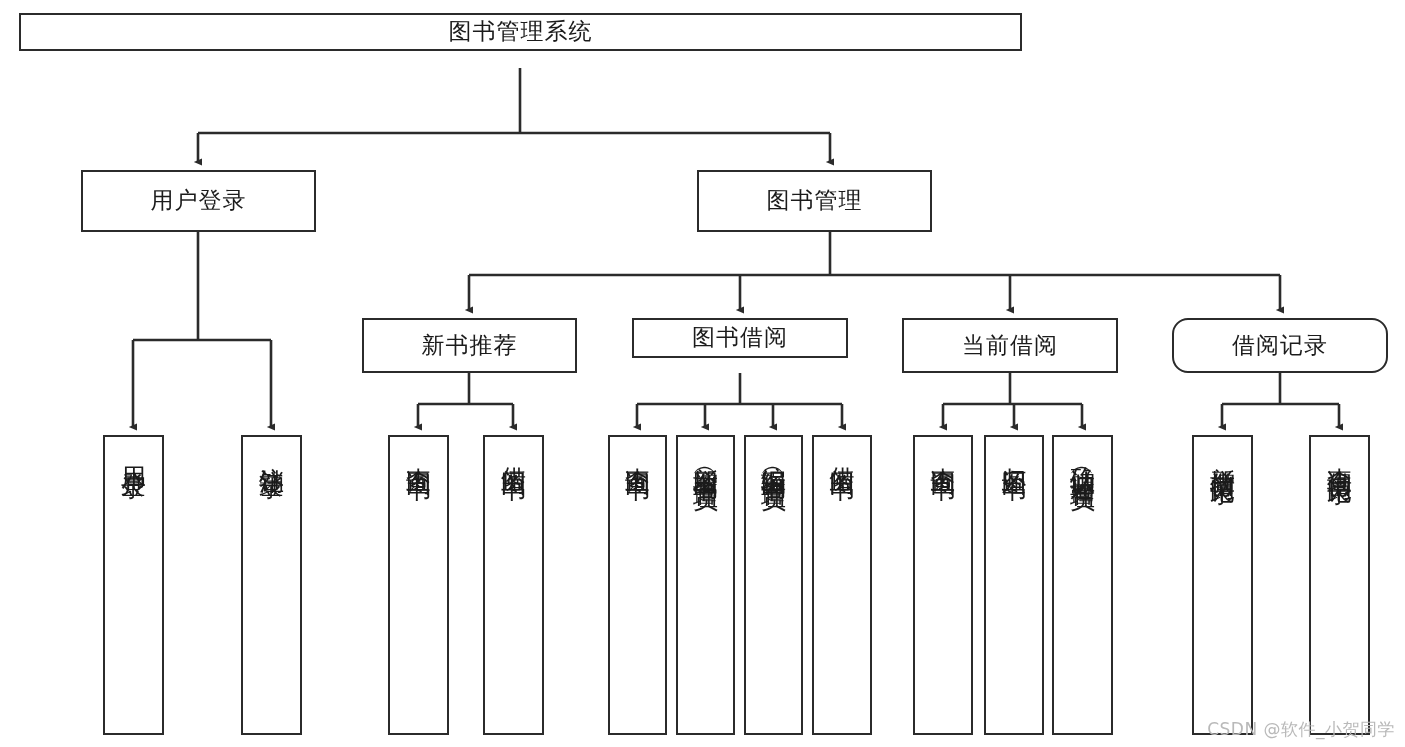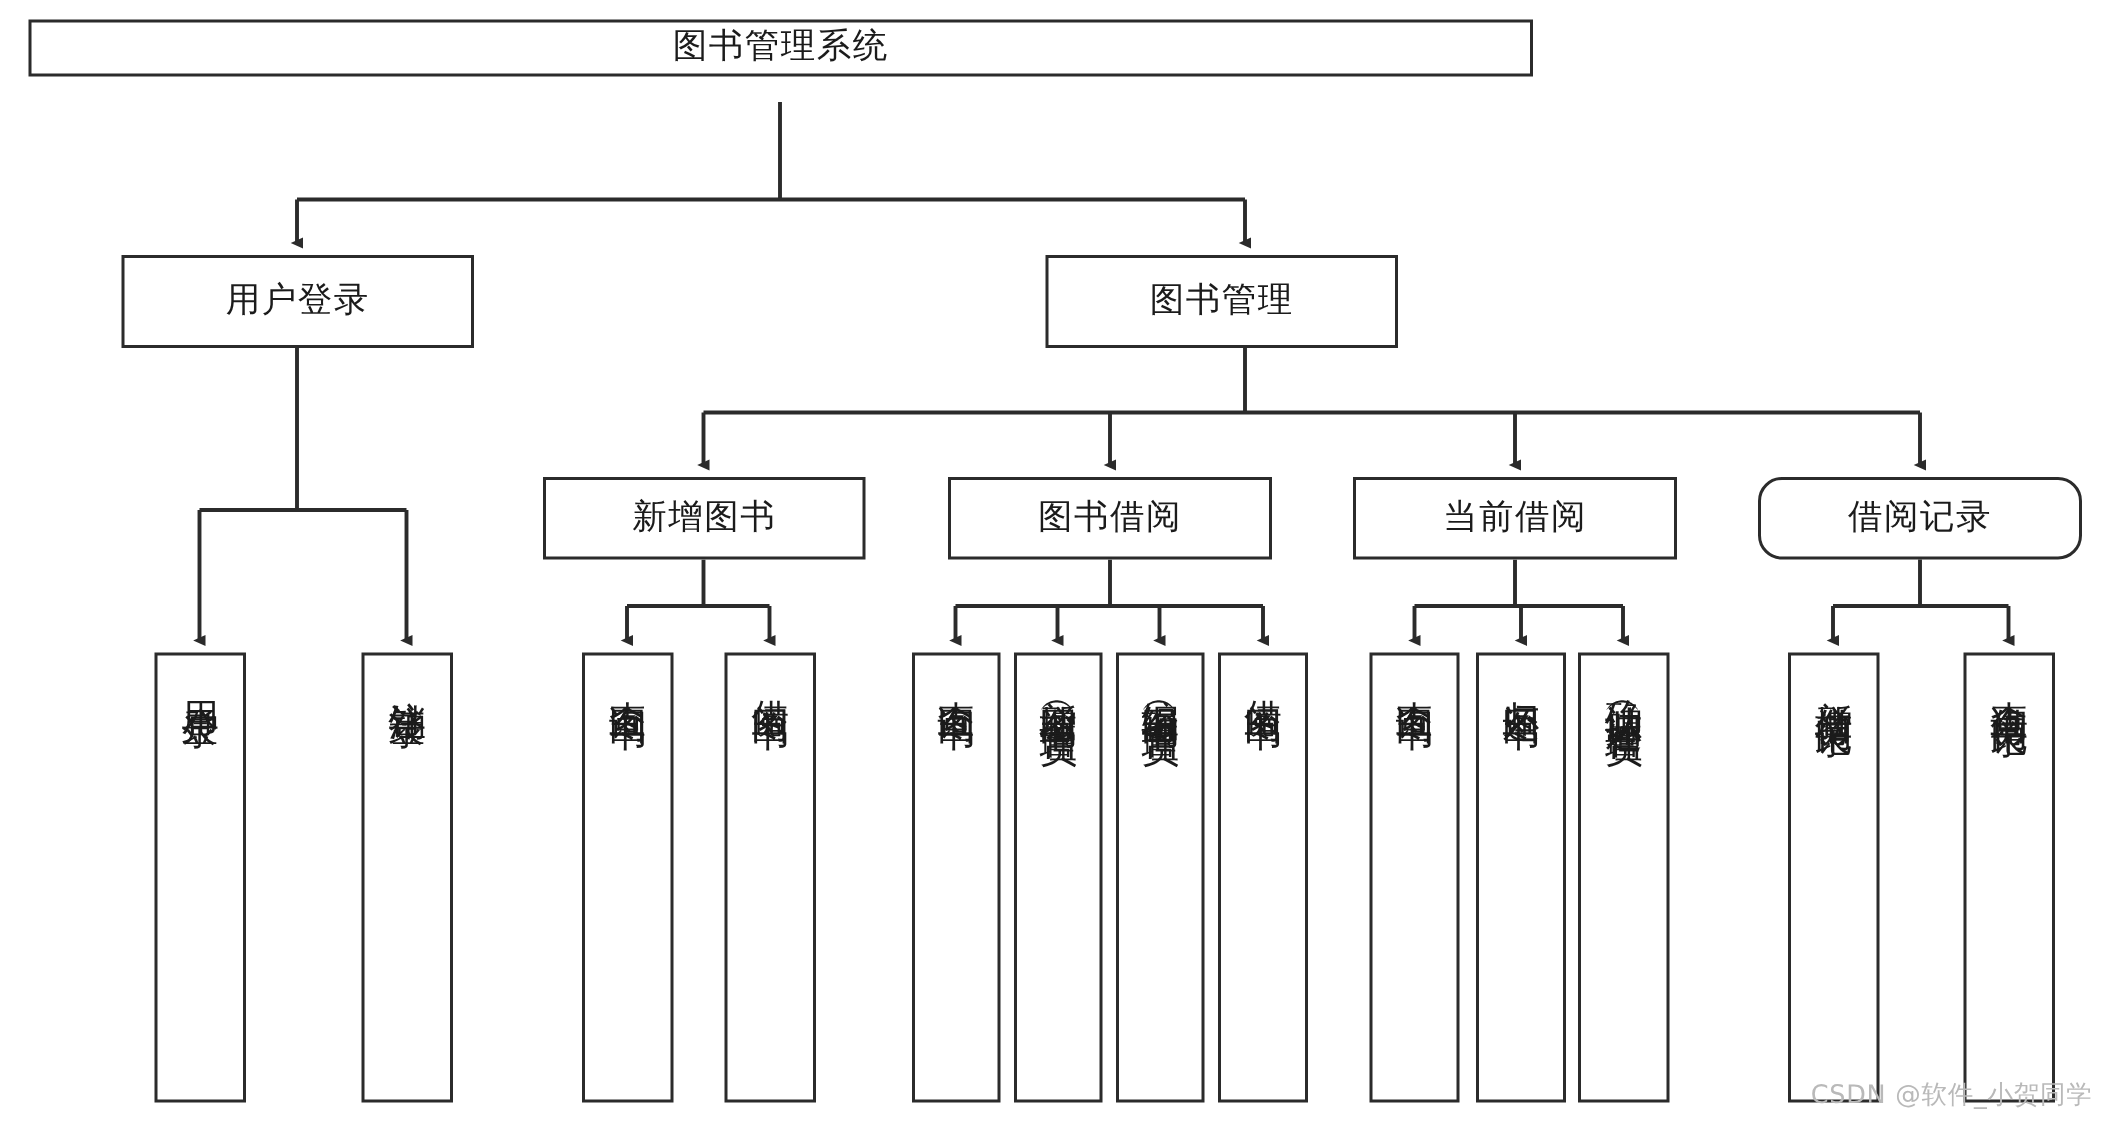--- a/index.html
+++ b/index.html
@@ -111,23 +111,23 @@
   </div>
 
   <div class="node horiz" style="left:81px;top:170px;width:235px;height:62px;">
     <span>用户登录</span>
   </div>
   <div class="node horiz" style="left:697px;top:170px;width:235px;height:62px;text-align:right;">
     <span>图书管理</span>
   </div>
 
   <div class="node horiz" style="left:362px;top:318px;width:215px;height:55px;">
-    <span>新增图书</span>
+    <span>新书推荐</span>
   </div>
-  <div class="node horiz" style="left:632px;top:318px;width:216px;height:55px;">
+  <div class="node horiz" style="left:632px;top:318px;width:216px;height:40px;">
     <span>图书借阅</span>
   </div>
   <div class="node horiz" style="left:902px;top:318px;width:216px;height:55px;">
     <span>当前借阅</span>
   </div>
   <div class="node horiz" style="left:1172px;top:318px;width:216px;height:55px;border-radius:16px;">
     <span>借阅记录</span>
   </div>
 
   <div class="node vert" style="left:103px;top:435px;width:61px;height:300px;">

